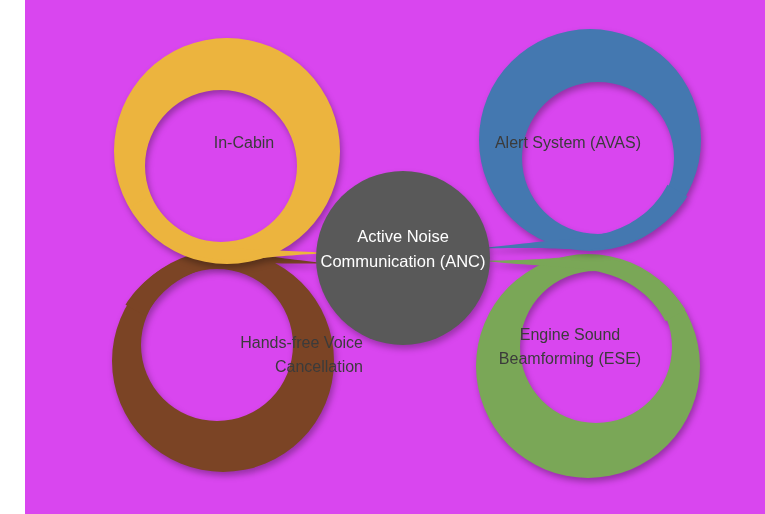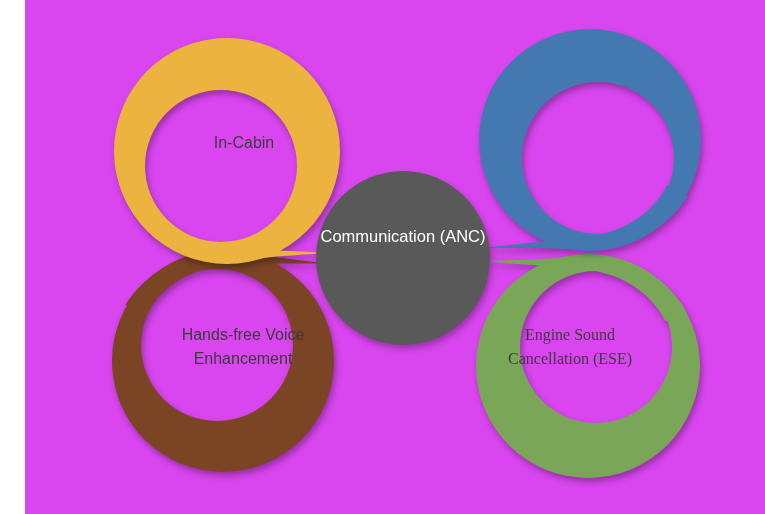--- a/index.html
+++ b/index.html
@@ -53,29 +53,31 @@
     <g class="center-group">
       <circle id="center-circle" cx="378" cy="258" r="87" fill="#595959"></circle>
     </g>
   </svg>
 
   <div class="label" style="left: 99px; top: 131px; width: 240px; color: rgb(59, 59, 59);">
     <span class="ln">In-Cabin</span>
   </div>
 
   <div class="label" style="left: 423px; top: 131px; width: 240px; color: rgb(59, 59, 59);">
+    <span class="ln">Alert System (AVAS)</span>
   </div>
 
-  <div class="label" style="left: 98px; top: 323px; width: 240px; color: rgb(59, 59, 59);">
+  <div class="label" style="left: 98px; top: 331px; width: 240px; color: rgb(59, 59, 59); text-align: right;">
     <span class="ln">Hands-free Voice</span>
-    <span class="ln">Enhancement</span>
+    <span class="ln">Cancellation</span>
   </div>
 
-  <div class="label" style="left: 425px; top: 323px; width: 240px; color: rgb(59, 59, 59); font-family: Liberation Serif, serif;">
+  <div class="label" style="left: 425px; top: 323px; width: 240px; color: rgb(59, 59, 59);">
     <span class="ln">Engine Sound</span>
-    <span class="ln">Cancellation (ESE)</span>
+    <span class="ln">Beamforming (ESE)</span>
   </div>
 
   <div class="label center-label" style="left: 288px; top: 224px; width: 180px; color: rgb(255, 255, 255);">
+    <span class="ln">Active Noise</span>
     <span class="ln">Communication (ANC)</span>
   </div>
 
 </div>
 
 </body></html>

